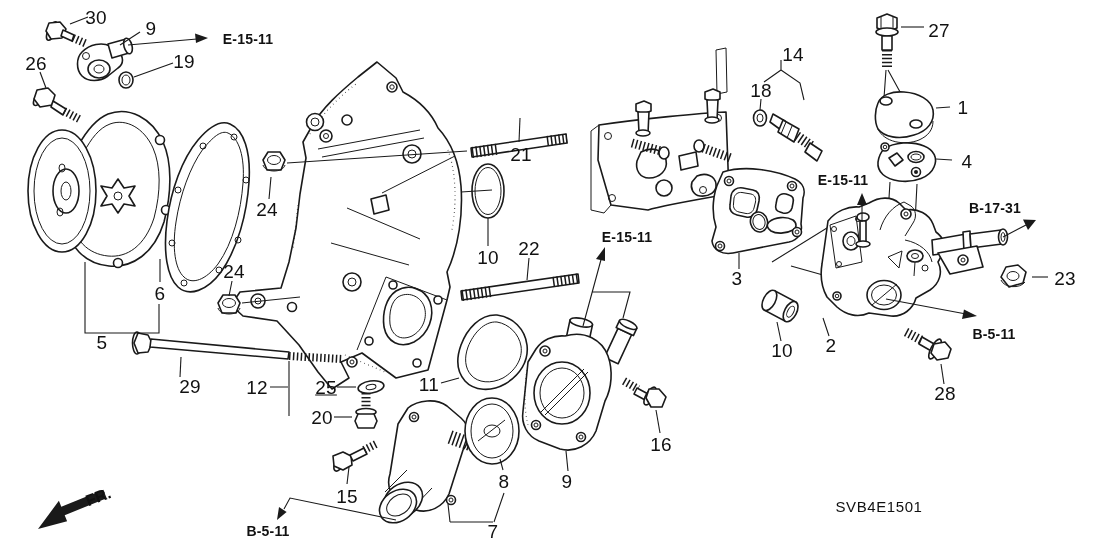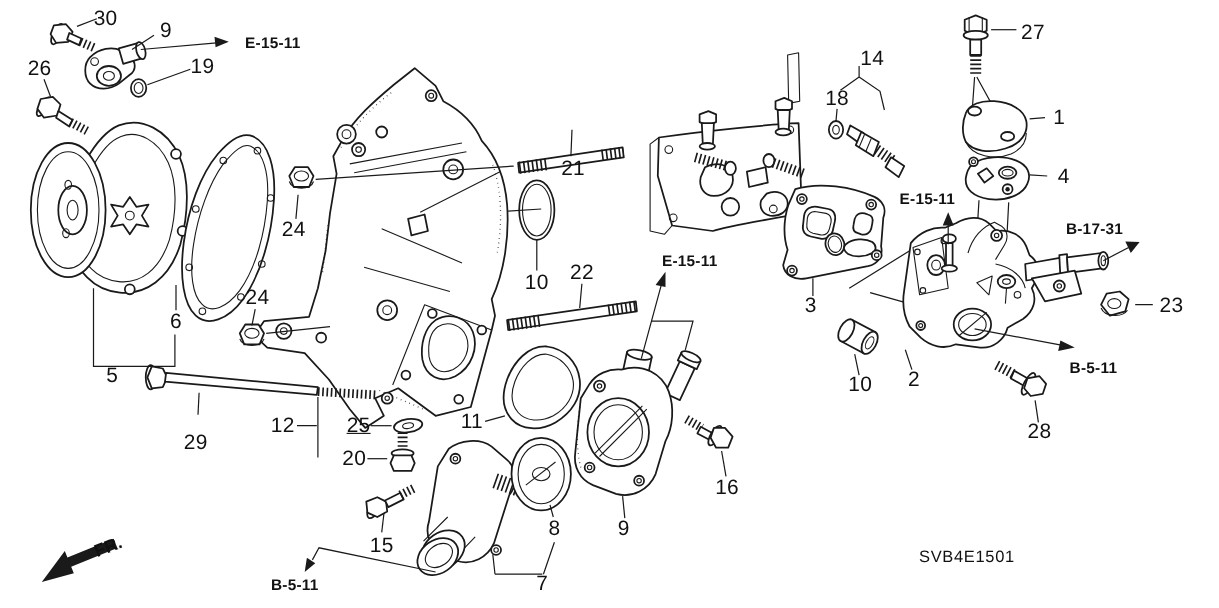--- a/index.html
+++ b/index.html
@@ -424,21 +424,21 @@
   <div class="lbl num" style="left:322px;top:417px;">20</div>
   <div class="lbl num" style="left:521px;top:107px;margin-top:47px;">21</div>
   <div class="lbl num" style="left:529px;top:248px;">22</div>
   <div class="lbl num" style="left:1065px;top:278px;">23</div>
   <div class="lbl num" style="left:267px;top:209px;">24</div>
   <div class="lbl num" style="left:234px;top:271px;">24</div>
   <div class="lbl num" style="left:326px;top:387px;text-decoration:underline;">25</div>
   <div class="lbl num" style="left:36px;top:63px;">26</div>
   <div class="lbl num" style="left:939px;top:30px;">27</div>
   <div class="lbl num" style="left:945px;top:393px;">28</div>
-  <div class="lbl num" style="left:178px;top:386px;margin-top:17px;">29</div>
+  <div class="lbl num" style="left:190px;top:386px;">29</div>
   <div class="lbl num" style="left:96px;top:17px;text-align:right;">30</div>
 
   <div class="lbl ref" style="left:248px;top:39px;">E-15-11</div>
   <div class="lbl ref" style="left:627px;top:237px;">E-15-11</div>
   <div class="lbl ref" style="left:843px;top:180px;">E-15-11</div>
   <div class="lbl ref" style="left:995px;top:208px;">B-17-31</div>
   <div class="lbl ref" style="left:994px;top:334px;">B-5-11</div>
   <div class="lbl ref" style="left:268px;top:531px;">B-5-11</div>
 
   <div class="lbl code" style="left:879px;top:506px;">SVB4E1501</div>

